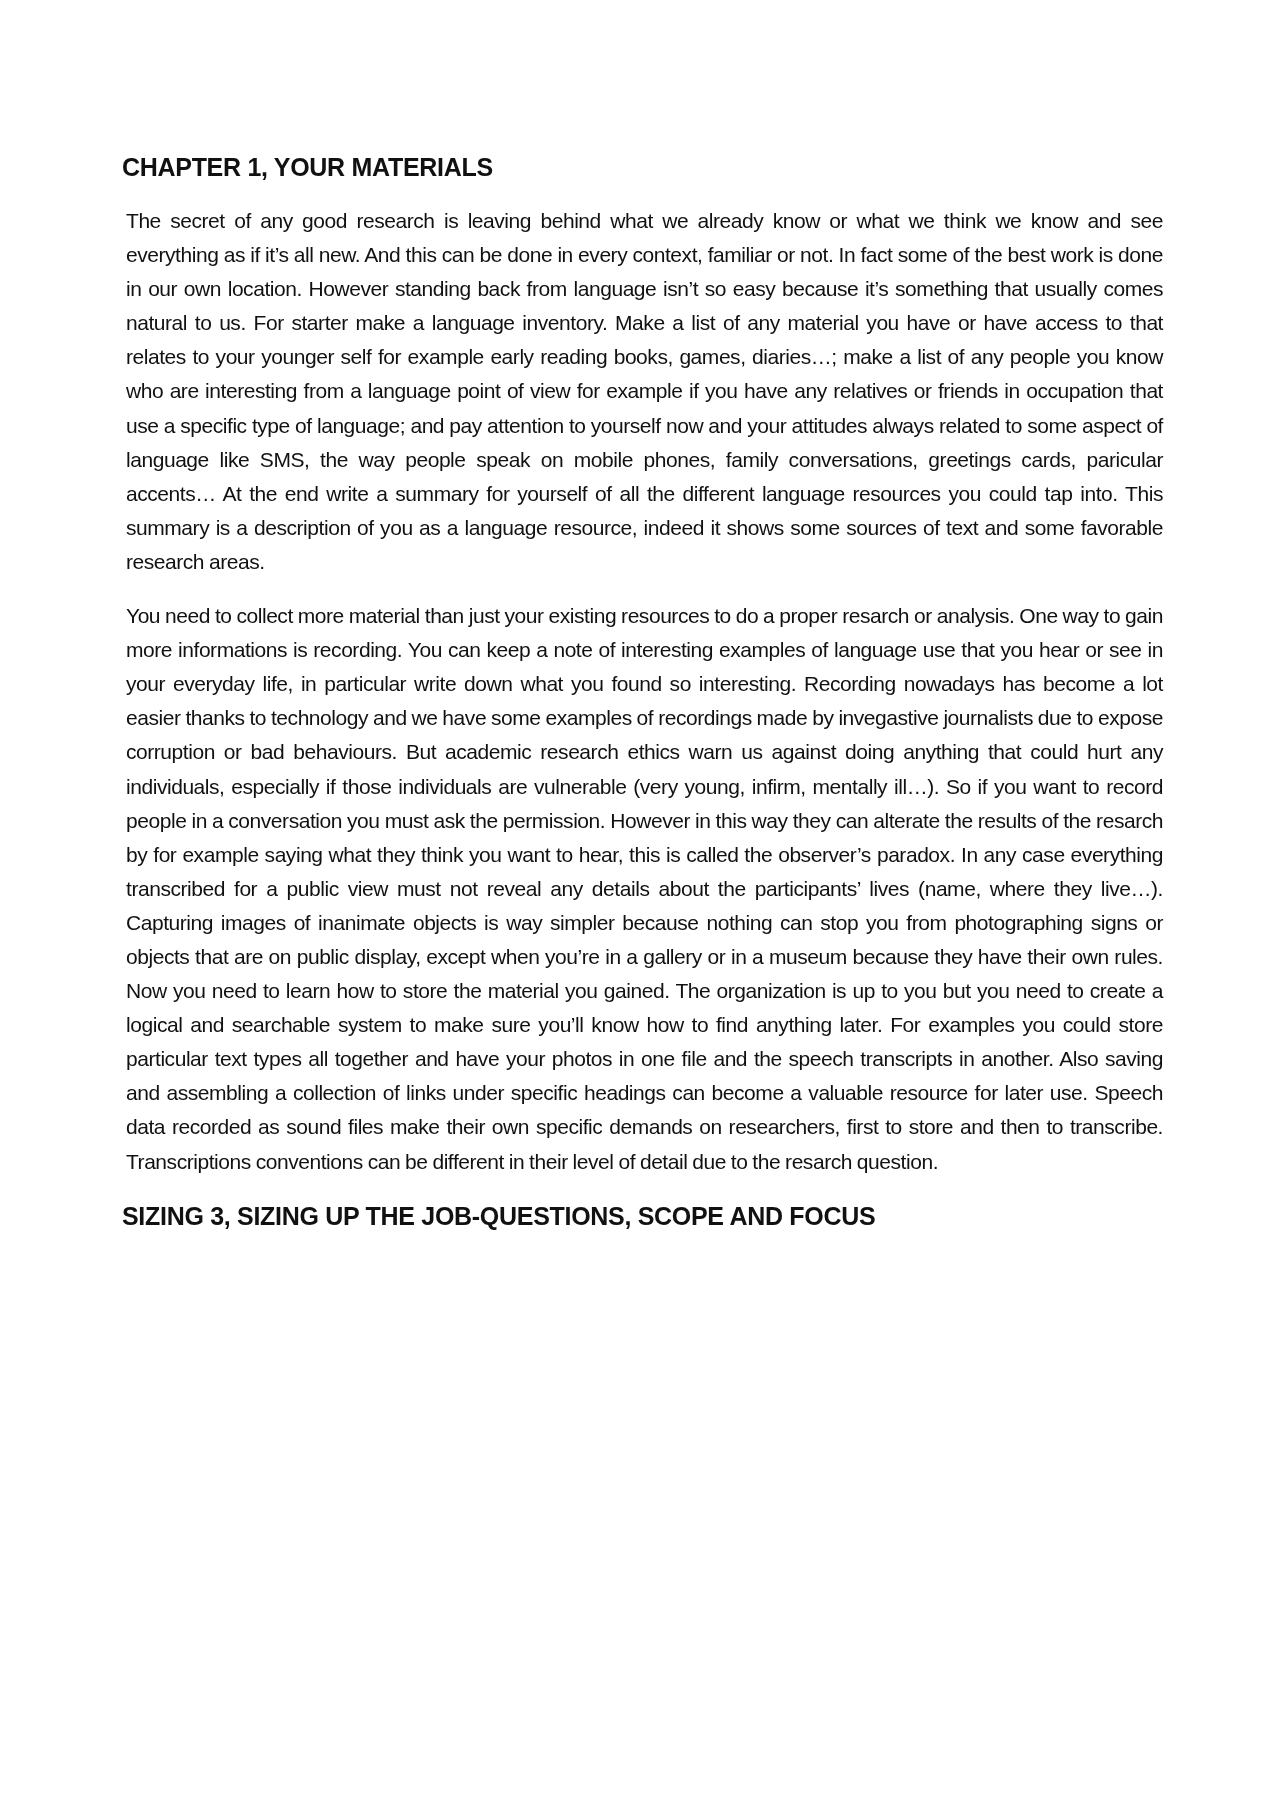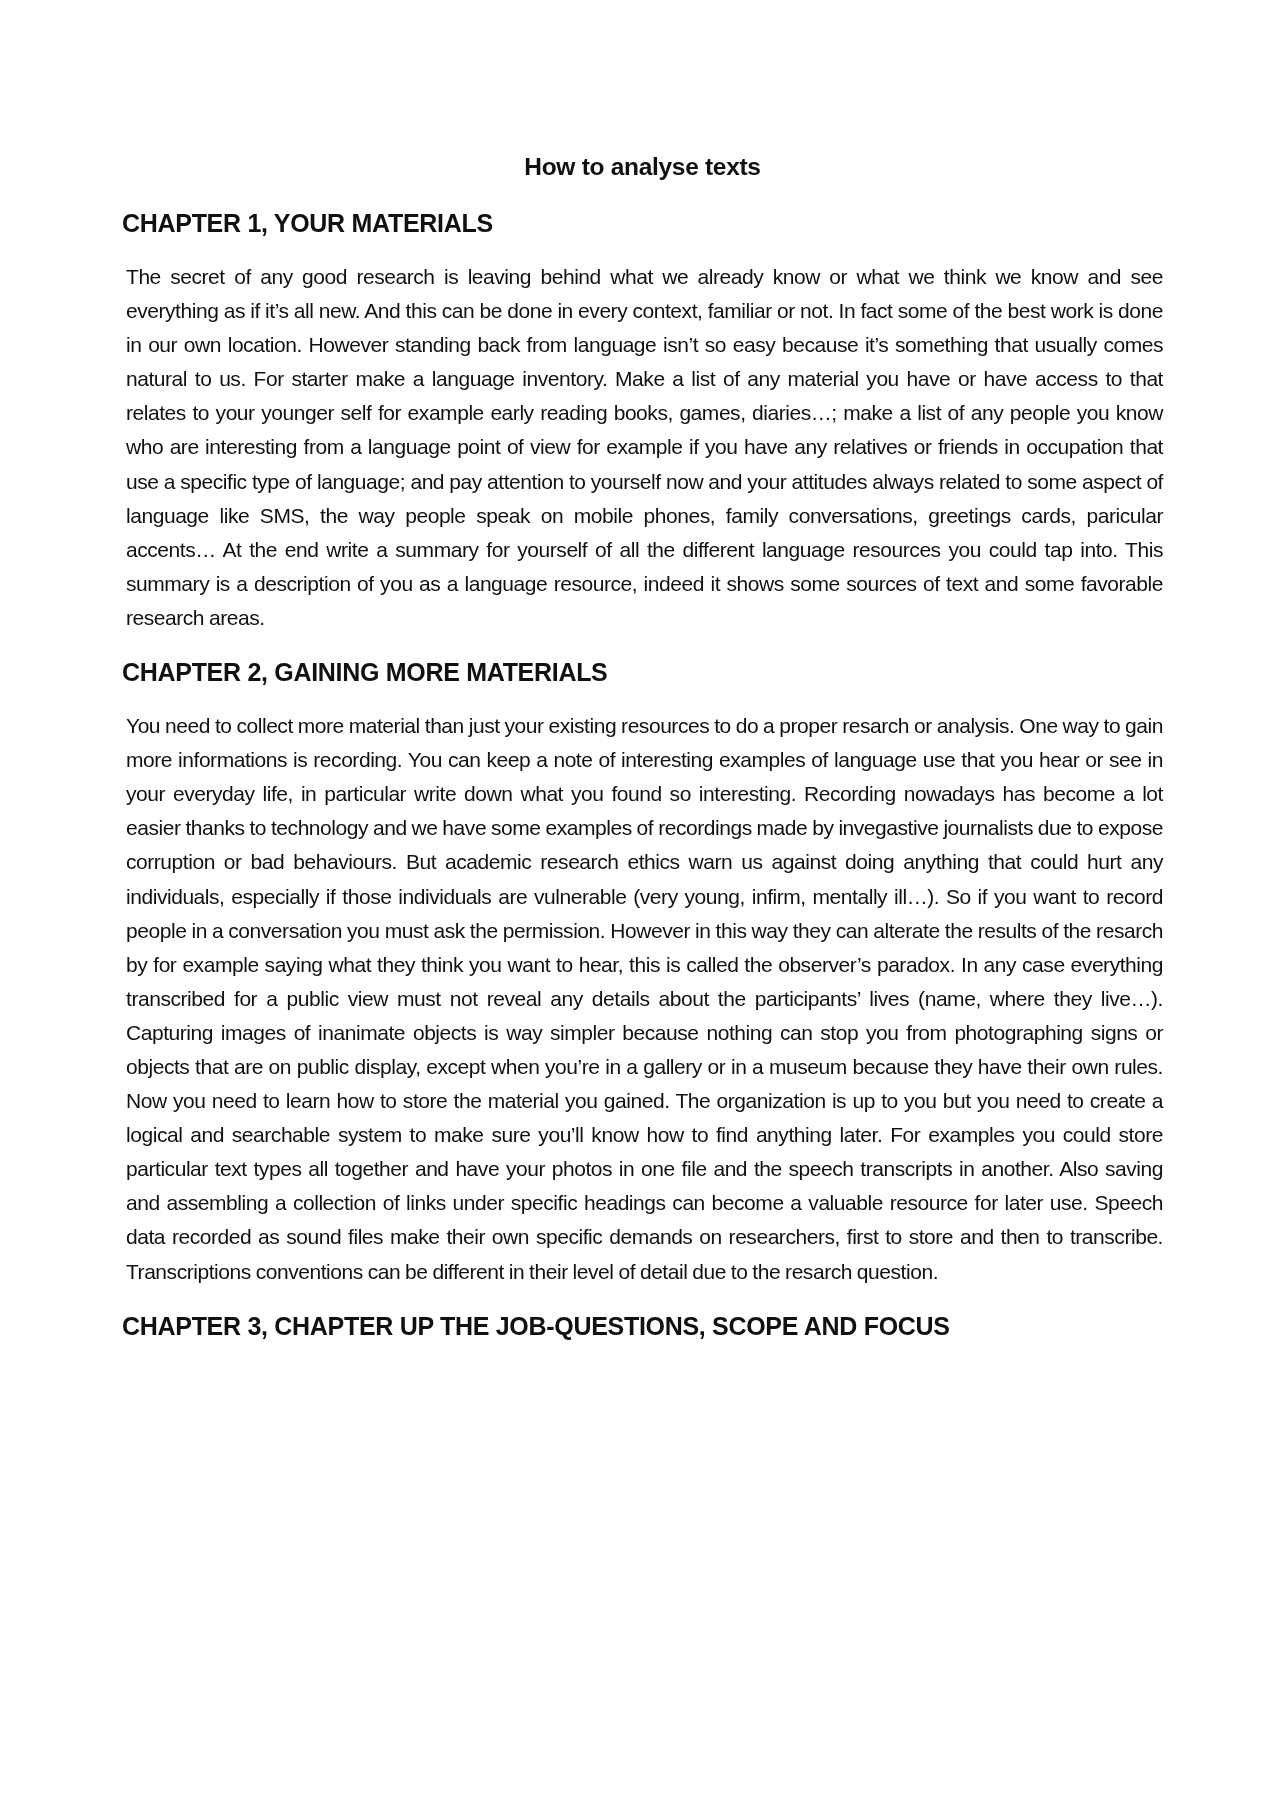--- a/index.html
+++ b/index.html
@@ -42,28 +42,26 @@
       text-align: justify;
       margin: 0 0 20px 4px;
       letter-spacing: -0.45px;
       word-spacing: -0.5px;
     }
   </style>
 </head>
 <body>
 
 <div class="page">
-  <h1 class="doc-title">How to analyse texts</h1>
 
   <section>
     <h2 class="chapter-heading">CHAPTER 1, YOUR MATERIALS</h2>
     <p class="paragraph">The secret of any good research is leaving behind what we already know or what we think we know and see everything as if it’s all new. And this can be done in every context, familiar or not. In fact some of the best work is done in our own location. However standing back from language isn’t so easy because it’s something that usually comes natural to us. For starter make a language inventory. Make a list of any material you have or have access to that relates to your younger self for example early reading books, games, diaries…; make a list of any people you know who are interesting from a language point of view for example if you have any relatives or friends in occupation that use a specific type of language; and pay attention to yourself now and your attitudes always related to some aspect of language like SMS, the way people speak on mobile phones, family conversations, greetings cards, paricular accents… At the end write a summary for yourself of all the different language resources you could tap into. This summary is a description of you as a language resource, indeed it shows some sources of text and some favorable research areas.</p>
   </section>
 
   <section>
-    <h2 class="chapter-heading">CHAPTER 2, GAINING MORE MATERIALS</h2>
     <p class="paragraph">You need to collect more material than just your existing resources to do a proper resarch or analysis. One way to gain more informations is recording. You can keep a note of interesting examples of language use that you hear or see in your everyday life, in particular write down what you found so interesting. Recording nowadays has become a lot easier thanks to technology and we have some examples of recordings made by invegastive journalists due to expose corruption or bad behaviours. But academic research ethics warn us against doing anything that could hurt any individuals, especially if those individuals are vulnerable (very young, infirm, mentally ill…). So if you want to record people in a conversation you must ask the permission. However in this way they can alterate the results of the resarch by for example saying what they think you want to hear, this is called the observer’s paradox. In any case everything transcribed for a public view must not reveal any details about the participants’ lives (name, where they live…). Capturing images of inanimate objects is way simpler because nothing can stop you from photographing signs or objects that are on public display, except when you’re in a gallery or in a museum because they have their own rules. Now you need to learn how to store the material you gained. The organization is up to you but you need to create a logical and searchable system to make sure you’ll know how to find anything later. For examples you could store particular text types all together and have your photos in one file and the speech transcripts in another. Also saving and assembling a collection of links under specific headings can become a valuable resource for later use. Speech data recorded as sound files make their own specific demands on researchers, first to store and then to transcribe. Transcriptions conventions can be different in their level of detail due to the resarch question.</p>
   </section>
 
   <section>
-    <h2 class="chapter-heading">CHAPTER 3, CHAPTER UP THE JOB-QUESTIONS, SCOPE AND FOCUS</h2>
+    <h2 class="chapter-heading">SIZING 3, SIZING UP THE JOB-QUESTIONS, SCOPE AND FOCUS</h2>
   </section>
 </div>
 
 </body></html>

